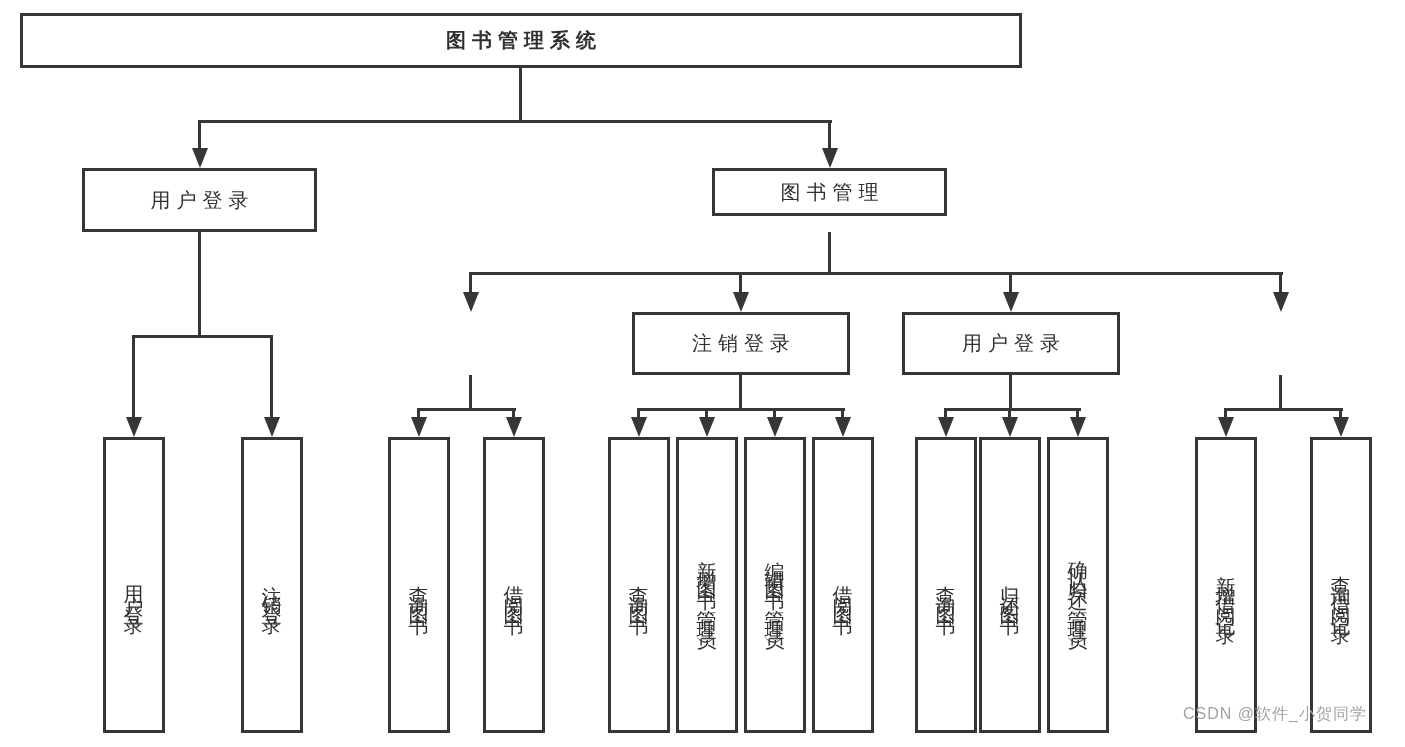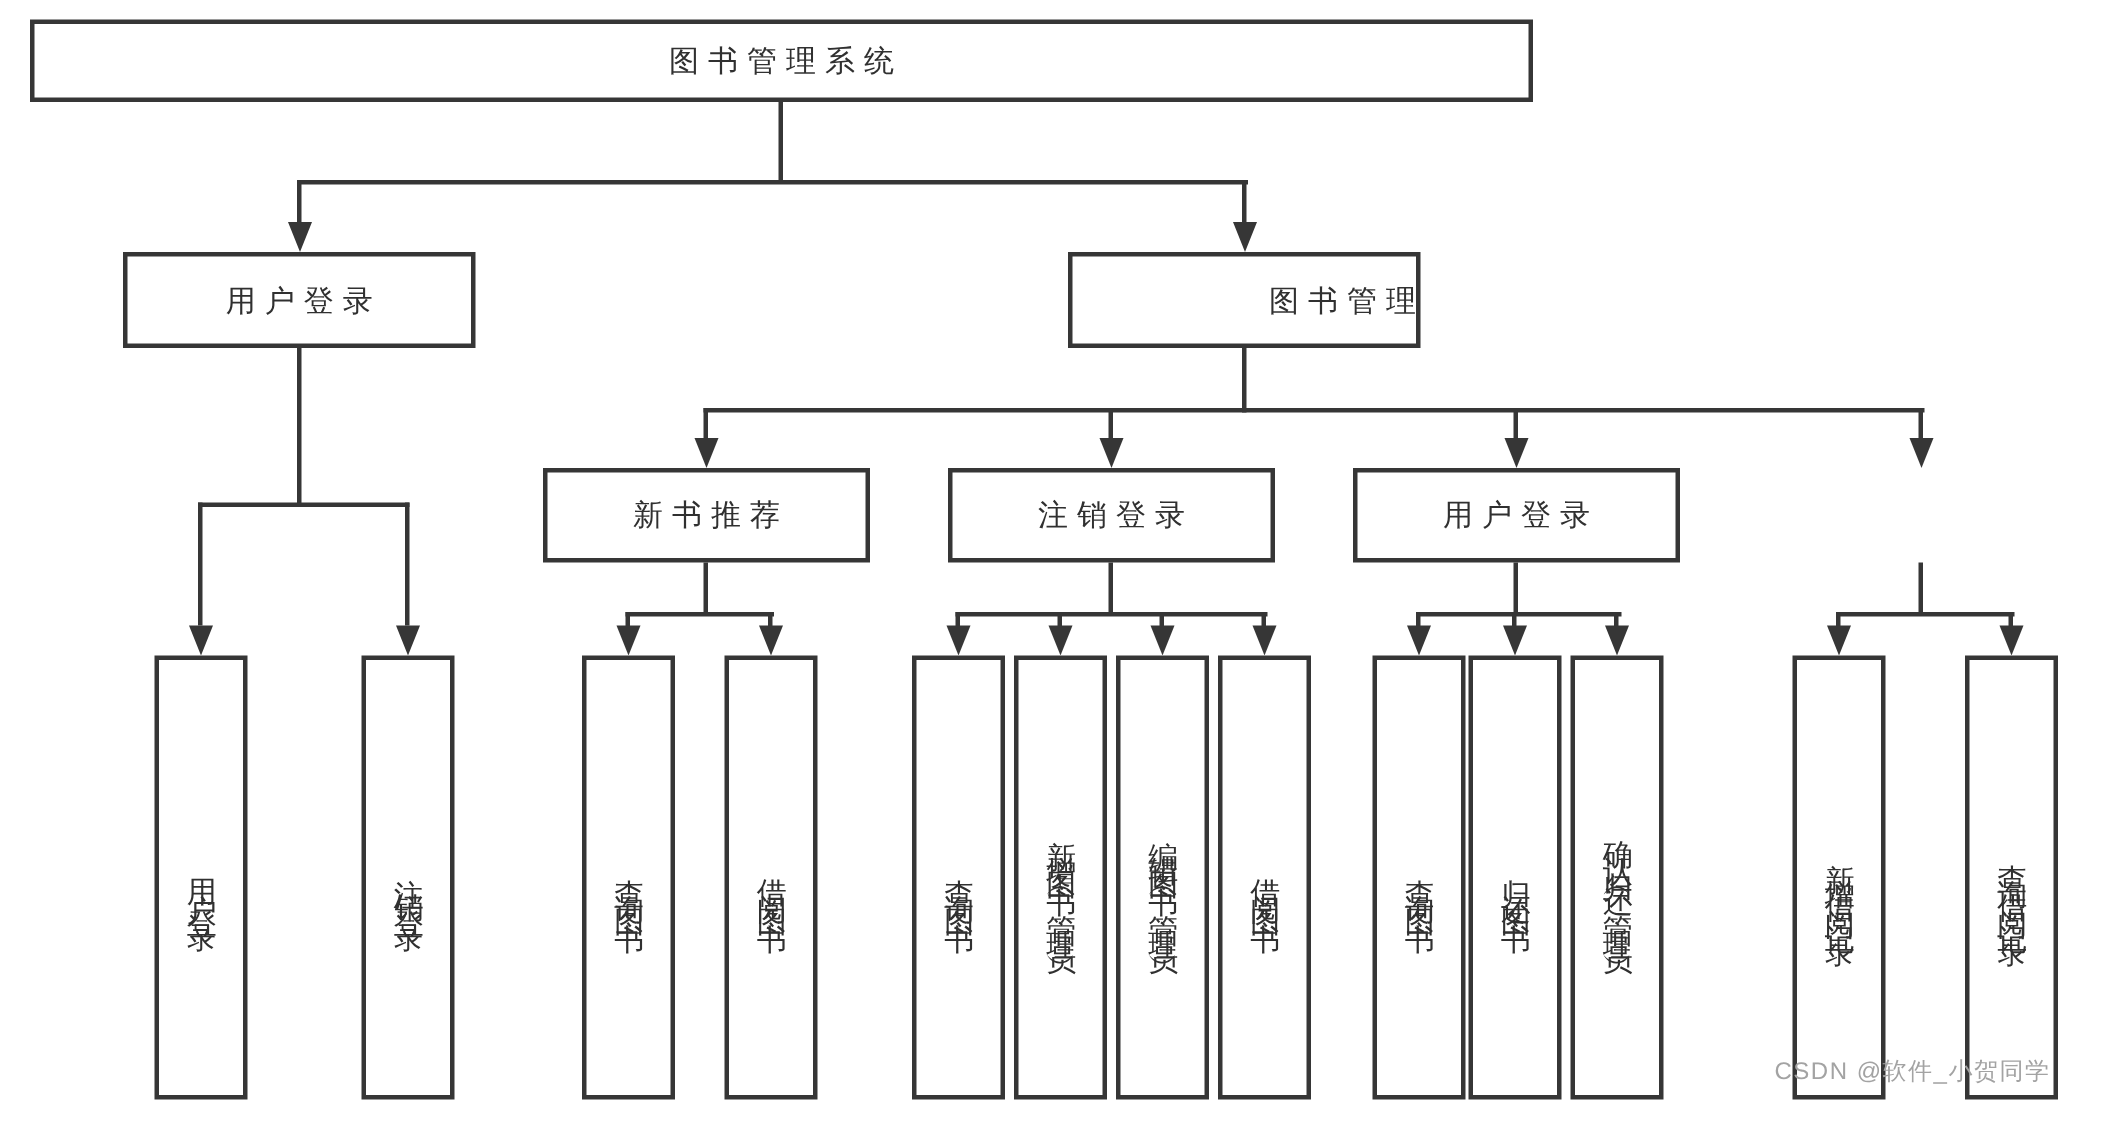--- a/index.html
+++ b/index.html
@@ -60,35 +60,35 @@
     color: #a3a3a3;
     letter-spacing: 1px;
     white-space: nowrap;
   }
 </style>
 </head>
 <body>
 
 <div class="canvas">
 
-  <div class="hbox" style="left:20px; top:13px; width:1002px; height:55px;">
+  <div class="hbox" style="left:20px; top:13px; width:1002px; height:55px;font-weight:bold;">
     <span>图书管理系统</span>
   </div>
 
   <div class="line" style="left:519px; top:68px; width:3px; height:52px;"></div>
   <div class="line" style="left:198px; top:120px; width:634px; height:3px;"></div>
   <div class="line" style="left:198px; top:120px; width:3px; height:30px;"></div>
   <div class="line" style="left:828px; top:120px; width:3px; height:30px;"></div>
   <div class="arrow" style="left:192px; top:148px;"></div>
   <div class="arrow" style="left:822px; top:148px;"></div>
 
   <div class="hbox" style="left:82px; top:168px; width:235px; height:64px;">
     <span>用户登录</span>
   </div>
-  <div class="hbox" style="left:712px; top:168px; width:235px; height:64px;justify-content:flex-end;">
+  <div class="hbox" style="left:712px; top:168px; width:235px; height:48px;">
     <span>图书管理</span>
   </div>
 
   <div class="line" style="left:198px; top:232px; width:3px; height:106px;"></div>
   <div class="line" style="left:132px; top:335px; width:141px; height:3px;"></div>
   <div class="line" style="left:132px; top:335px; width:3px; height:82px;"></div>
   <div class="line" style="left:270px; top:335px; width:3px; height:82px;"></div>
   <div class="arrow" style="left:126px; top:417px;"></div>
   <div class="arrow" style="left:264px; top:417px;"></div>
 
@@ -96,23 +96,20 @@
   <div class="line" style="left:469px; top:272px; width:814px; height:3px;"></div>
   <div class="line" style="left:469px; top:272px; width:3px; height:22px;"></div>
   <div class="line" style="left:739px; top:272px; width:3px; height:22px;"></div>
   <div class="line" style="left:1009px; top:272px; width:3px; height:22px;"></div>
   <div class="line" style="left:1279px; top:272px; width:3px; height:22px;"></div>
   <div class="arrow" style="left:463px; top:292px;"></div>
   <div class="arrow" style="left:733px; top:292px;"></div>
   <div class="arrow" style="left:1003px; top:292px;"></div>
   <div class="arrow" style="left:1273px; top:292px;"></div>
 
-  <div class="hbox" style="left:362px; top:312px; width:218px; height:63px;">
-    <span>新书推荐</span>
-  </div>
   <div class="hbox" style="left:632px; top:312px; width:218px; height:63px;">
     <span>注销登录</span>
   </div>
   <div class="hbox" style="left:902px; top:312px; width:218px; height:63px;">
     <span>用户登录</span>
   </div>
 
   <div class="line" style="left:469px; top:375px; width:3px; height:35px;"></div>
   <div class="line" style="left:417px; top:408px; width:99px; height:3px;"></div>
   <div class="line" style="left:417px; top:408px; width:3px; height:12px;"></div>

